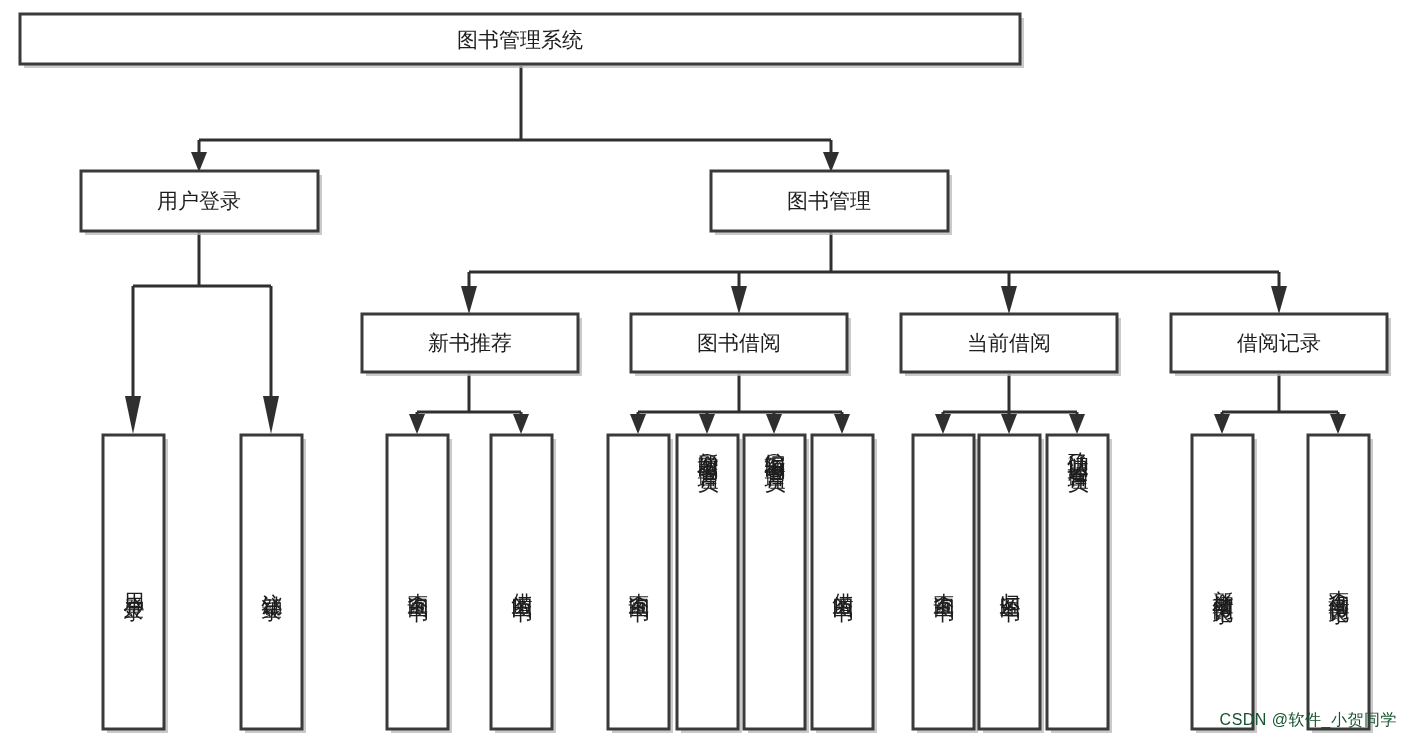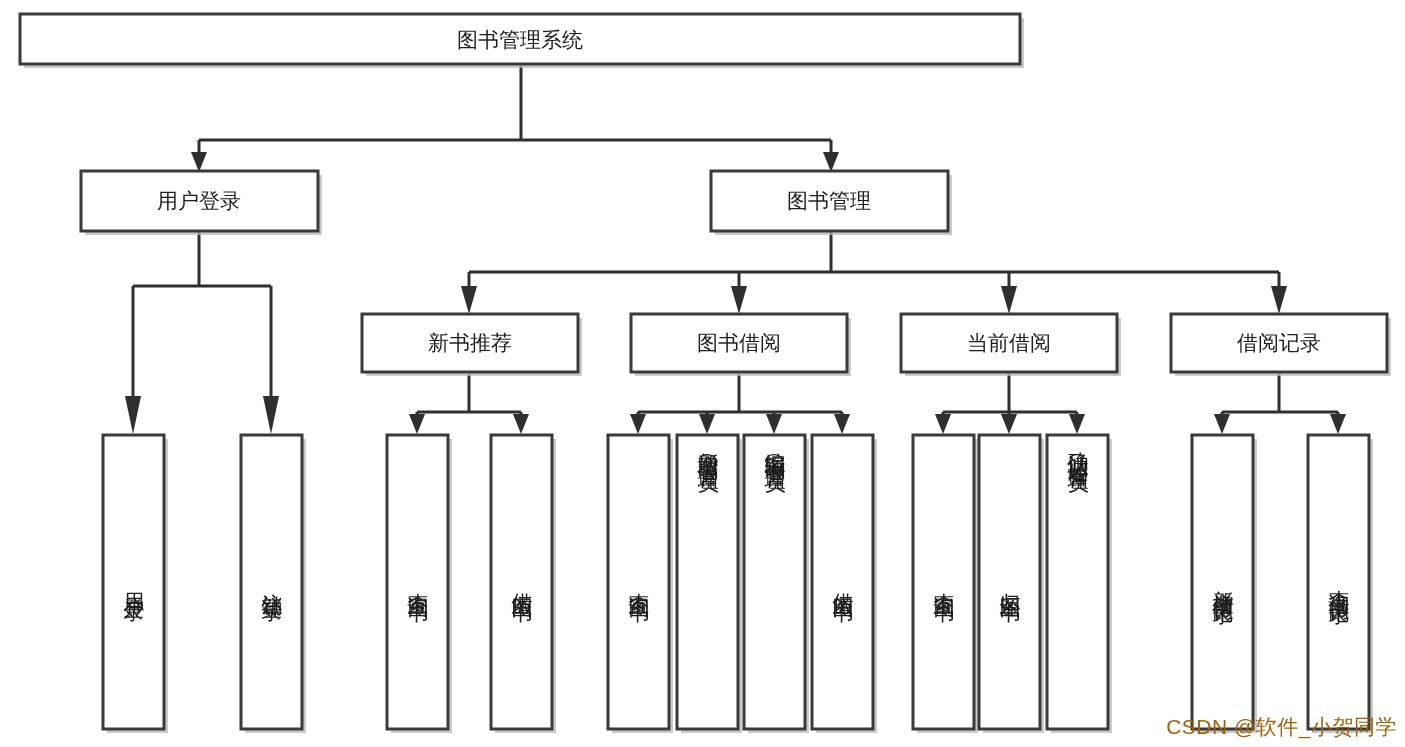--- a/index.html
+++ b/index.html
@@ -65,24 +65,24 @@
     font-size: 21px;
     line-height: 1.28;
     letter-spacing: 3px;
     color: #1d1d1d;
     white-space: nowrap;
     text-align: center;
   }
   .watermark {
     position: absolute;
     right: 8px;
-    bottom: 6px;
-    font-family: "Liberation Sans", "DejaVu Sans", sans-serif;
-    font-size: 21px;
-    color: #a16207;
+    bottom: 16px;
+    font-family: "Liberation Sans", "DejaVu Sans", sans-serif;
+    font-size: 16px;
+    color: #14532d;
     letter-spacing: 0.5px;
     white-space: nowrap;
   }
 </style>
 </head>
 <body>
 
 <div id="diagram-root">
 
   <svg class="diagram" viewBox="0 0 1405 747" xmlns="http://www.w3.org/2000/svg">

